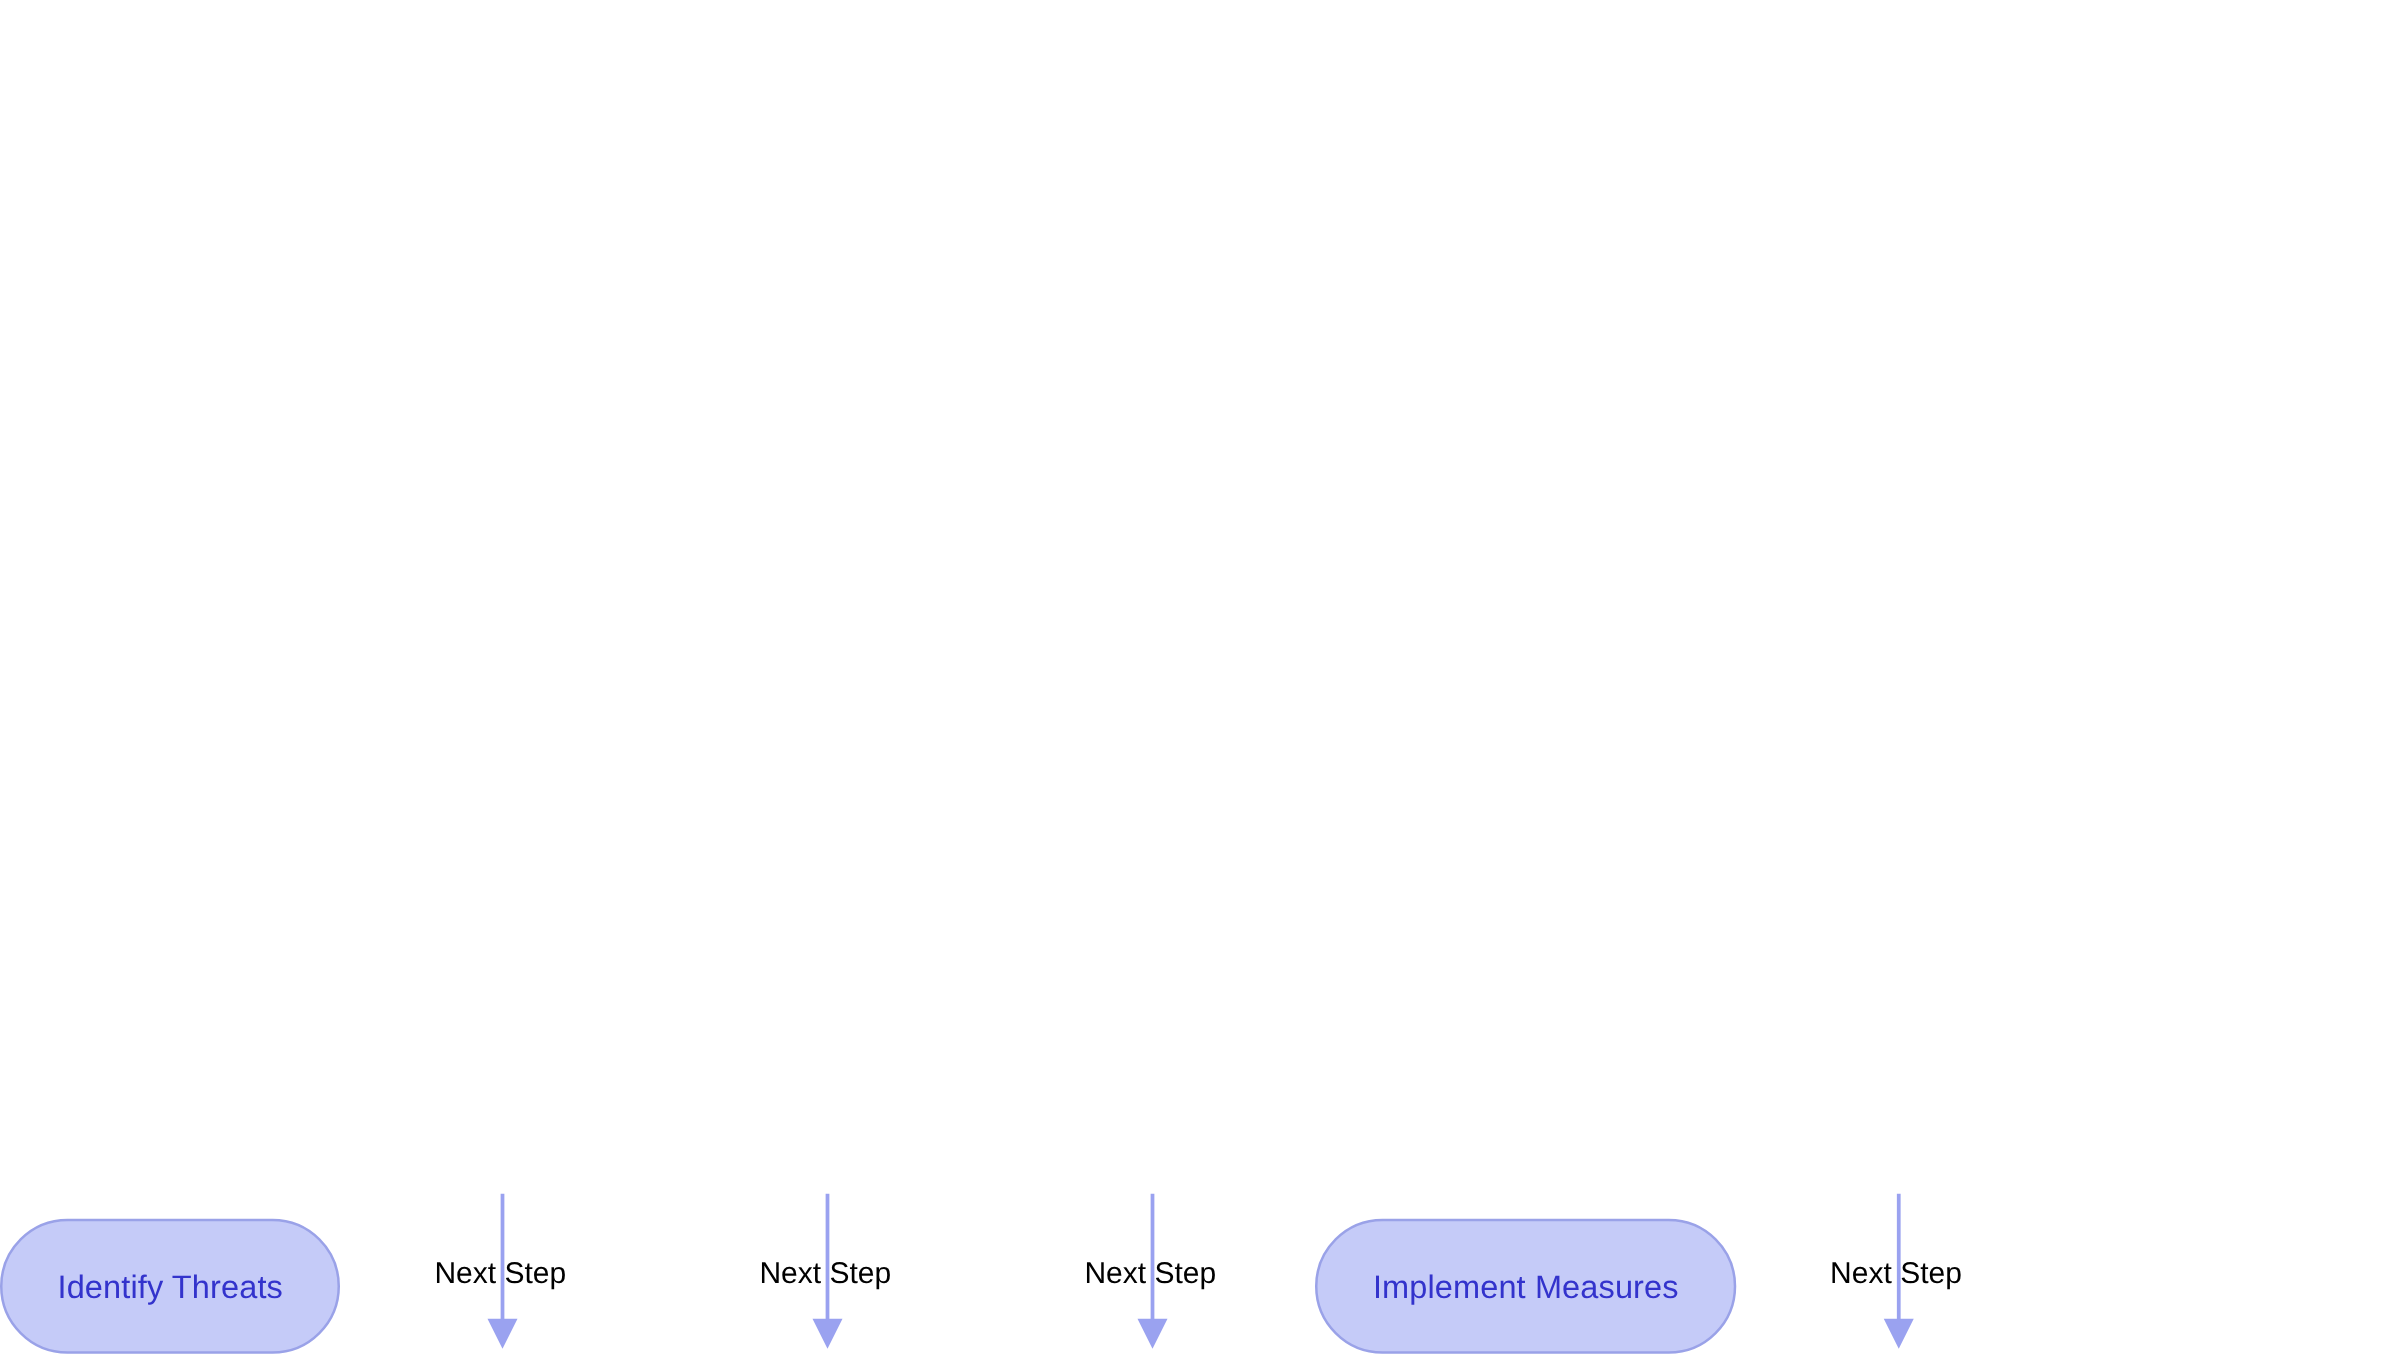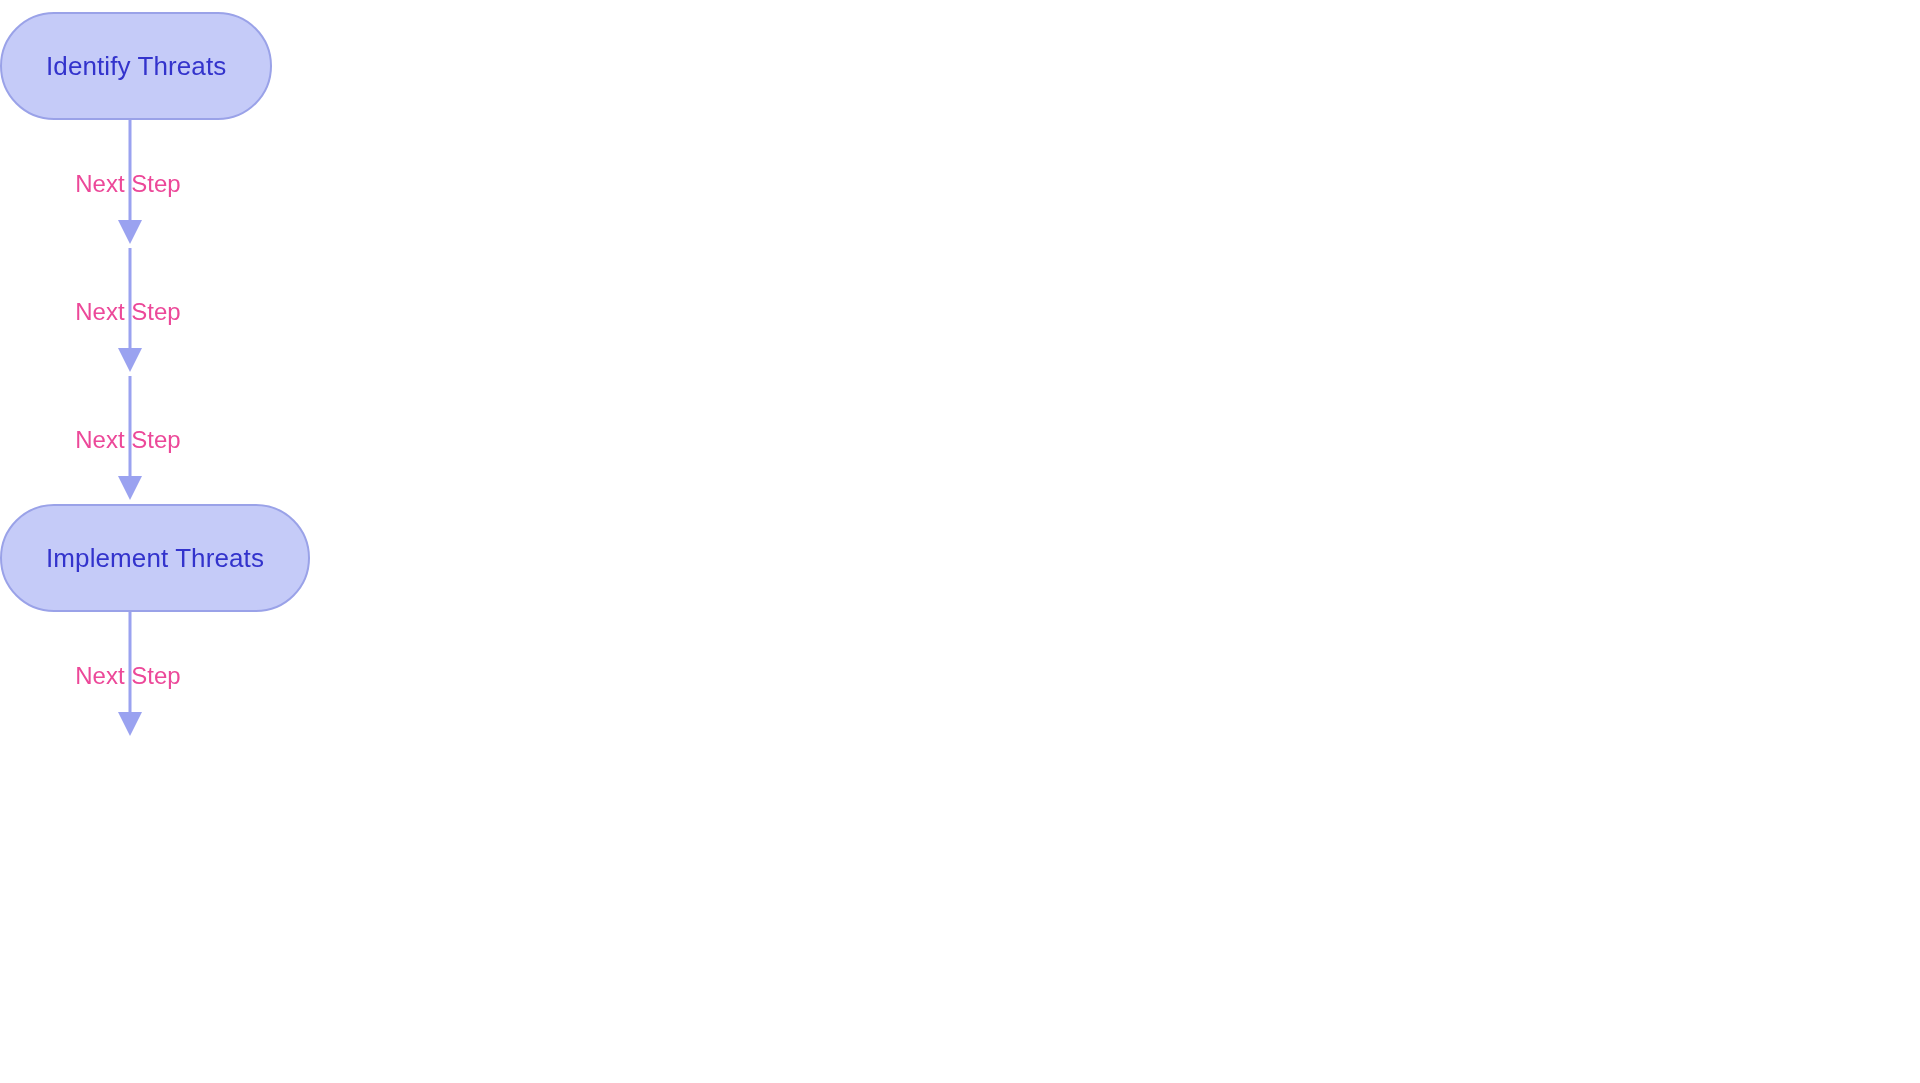--- a/index.html
+++ b/index.html
@@ -22,22 +22,21 @@
     background: #ffffff;
   }
 
   .flow-column {
     position: absolute;
     left: 0;
     top: 0;
     width: 1920px;
     height: 1083px;
     display: flex;
-    flex-direction: column;
-    align-items: flex-start;
+    align-items: flex-end;
     justify-content: flex-start;
   }
 
   
   .node {
     box-sizing: border-box;
     height: 108px;
     border: 2px solid #9aa2e8;
     background: #c5cbf8;
     border-radius: 54px;
@@ -84,21 +83,21 @@
     height: 0;
     border-left: 12px solid transparent;
     border-right: 12px solid transparent;
     border-top: 24px solid #9aa2f0;
   }
   .edge-label {
     position: absolute;
     left: 50%;
     top: 50%;
     transform: translate(-52%, -50%);
-    color: #ec4899;
+    color: #000000;
     font-size: 24px;
     line-height: 1;
     white-space: nowrap;
     background: transparent;
     z-index: 2;
   }
 
   
   .top-spacer { height: 12px; flex: none; }
 </style>
@@ -128,21 +127,21 @@
     </div>
 
 
     <div class="edge">
       <div class="edge-line"></div>
       <div class="edge-arrowhead"></div>
       <div class="edge-label">Next Step</div>
     </div>
 
     <div class="node">
-      <span class="node-label">Implement Threats</span>
+      <span class="node-label">Implement Measures</span>
     </div>
 
     <div class="edge">
       <div class="edge-line"></div>
       <div class="edge-arrowhead"></div>
       <div class="edge-label">Next Step</div>
     </div>
 
 
   </div>

